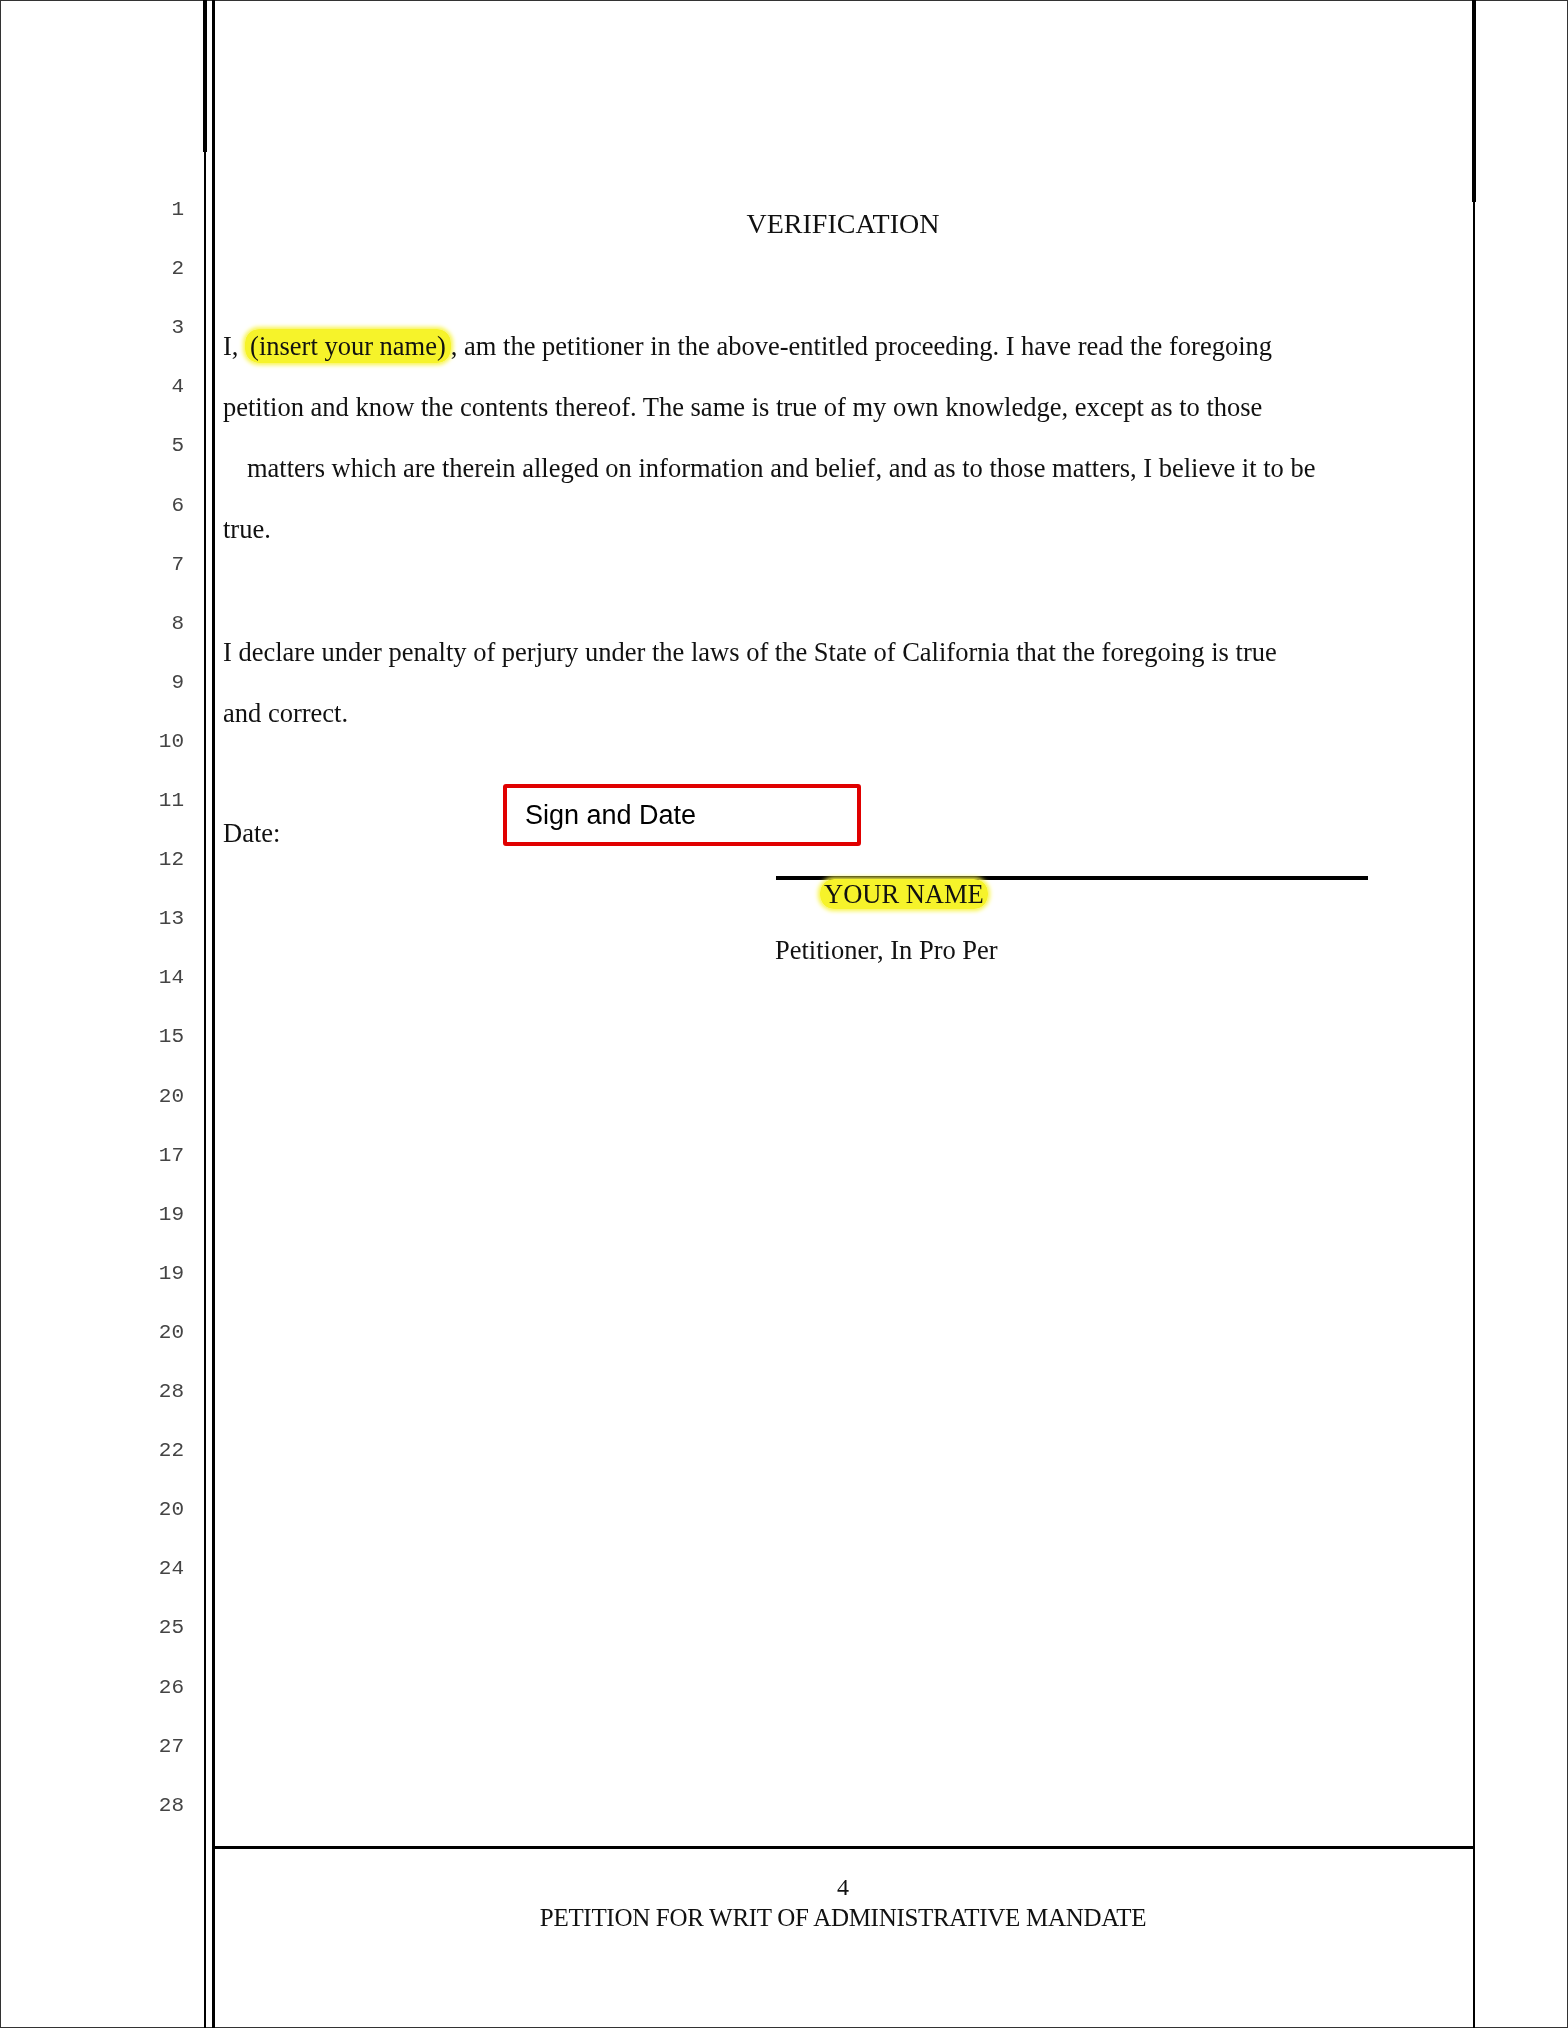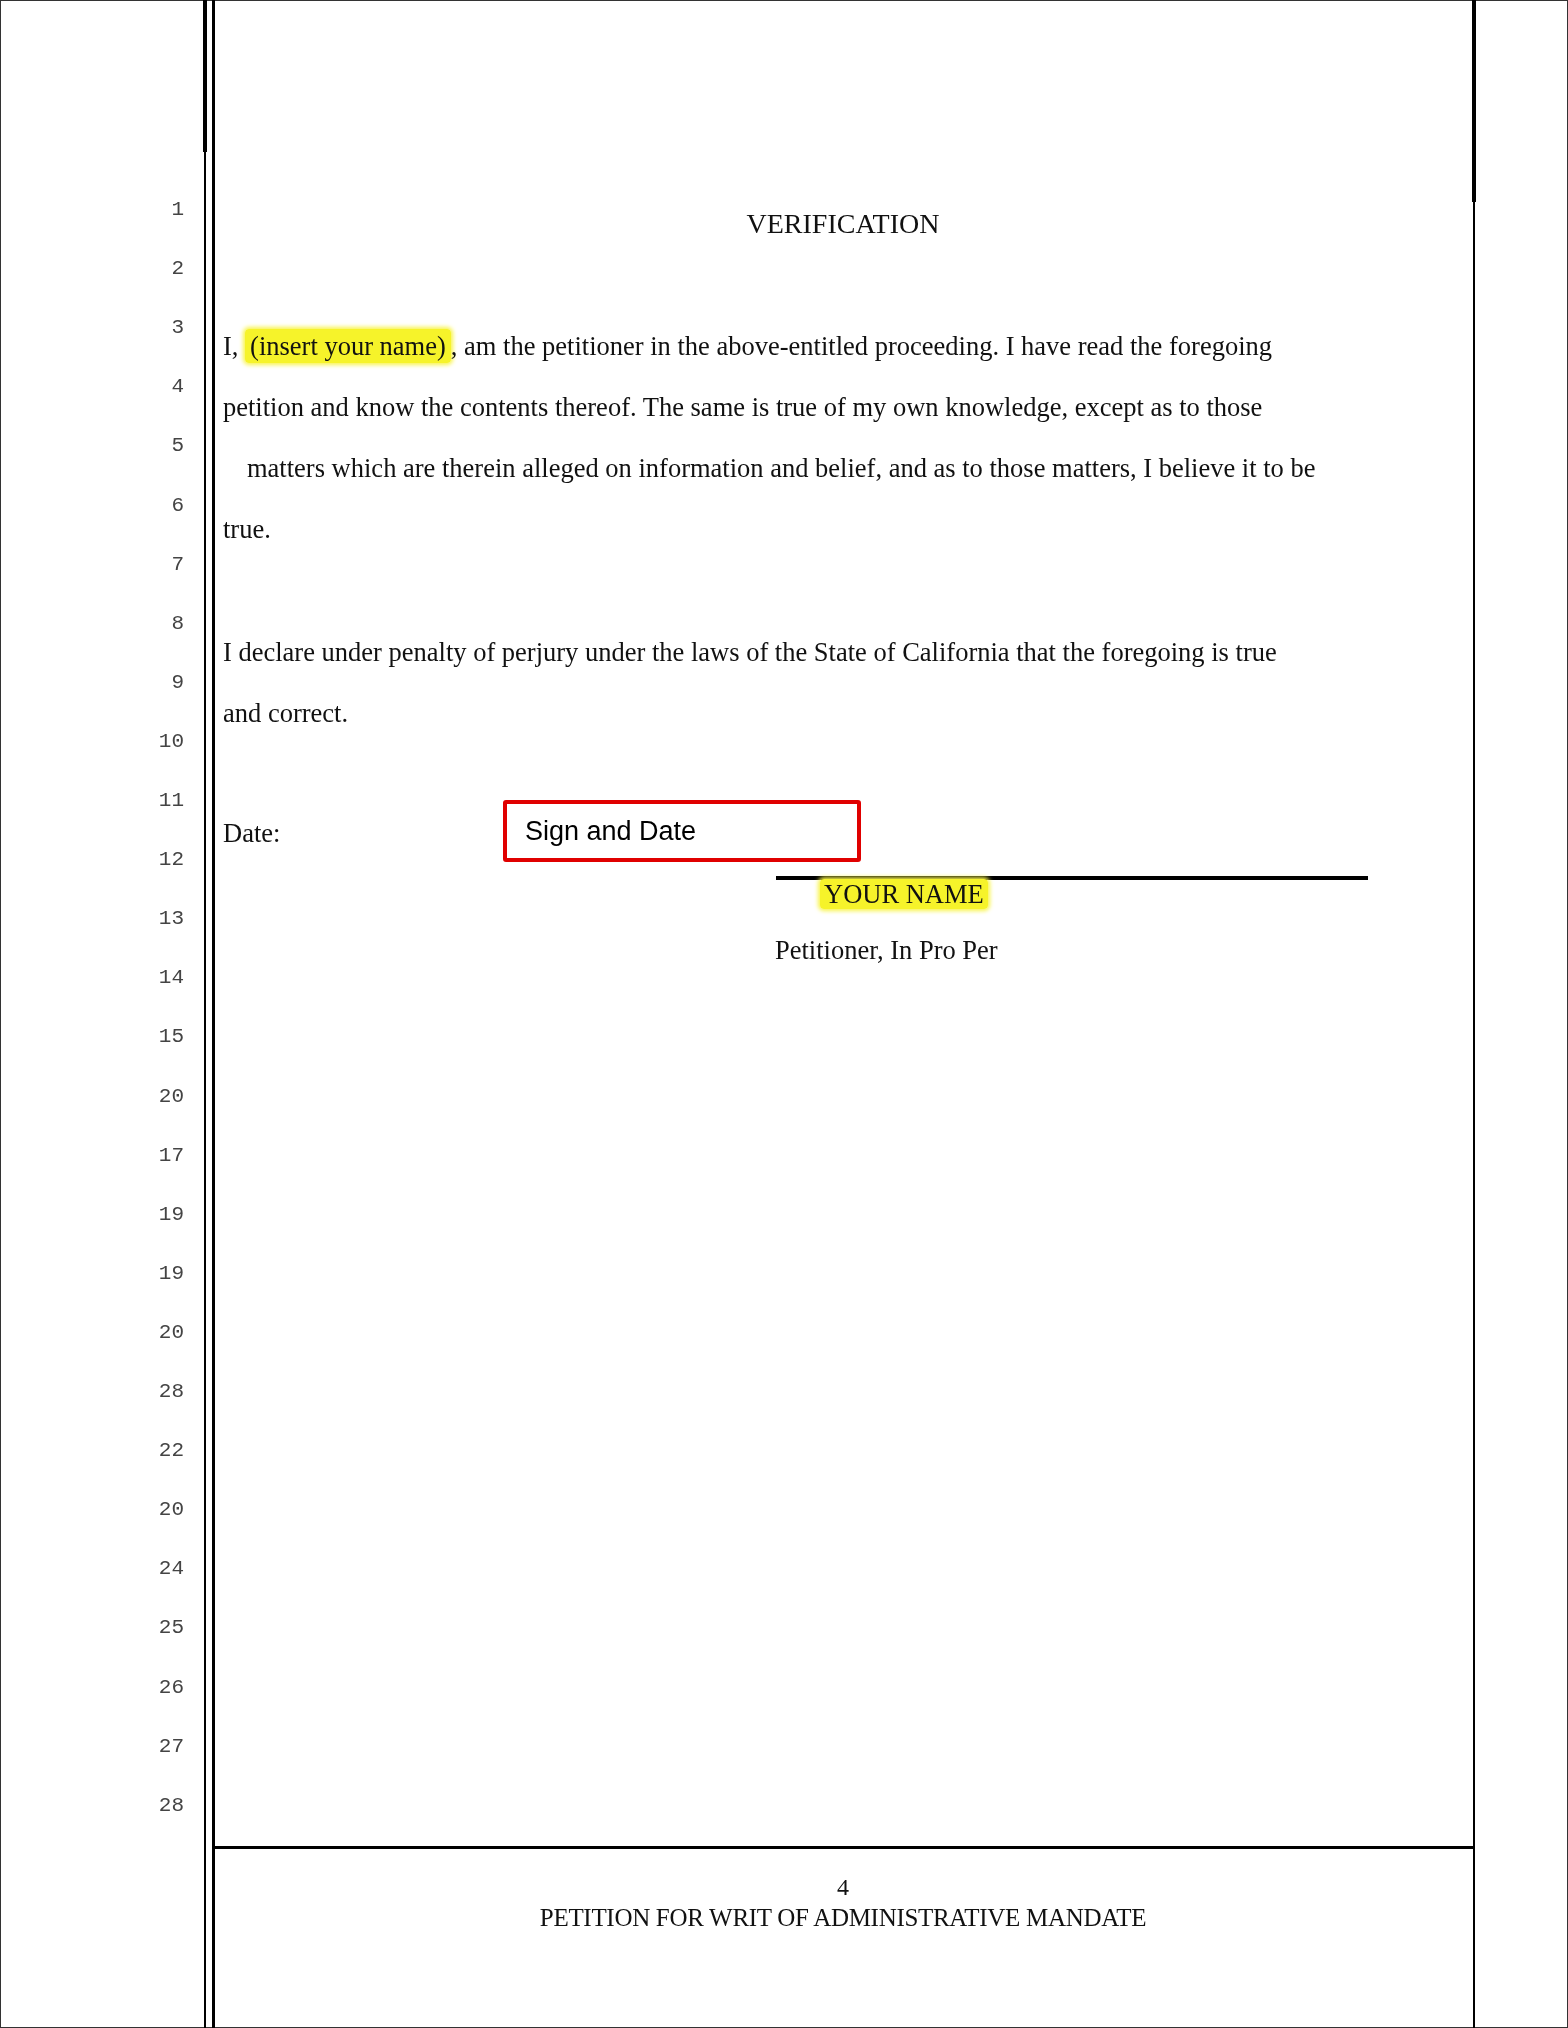--- a/index.html
+++ b/index.html
@@ -5,22 +5,22 @@
   html, body { margin:0; padding:0; background:#fff; }
   body { width:1568px; height:2028px; position:relative; overflow:hidden;
          font-family:"Liberation Serif", serif; color:#111; }
   .page { position:absolute; left:0; top:0; width:1566px; height:2026px; border:1px solid #333; }
   .vline { position:absolute; background:#000; }
   .hline { position:absolute; background:#000; }
   .lineno { position:absolute; left:140px; width:44px; text-align:right;
             font-family:"Liberation Mono", monospace; font-size:21px; color:#444; }
   .title { position:absolute; left:213px; width:1260px; top:208px; text-align:center; font-size:28px; }
   .bodyline { position:absolute; left:223px; font-size:26.5px; white-space:nowrap; }
-  .hl { background:#f6f32a; border-radius:4px; padding:2px 5px; box-shadow:0 0 4px 2px #f8f44a; }
-  .signbox { position:absolute; left:503px; top:800px; width:350px; height:54px;
+  .hl { background:#f6f32a; border-radius:14px; padding:2px 5px; box-shadow:0 0 4px 2px #f8f44a; }
+  .signbox { position:absolute; left:503px; top:784px; width:350px; height:54px;
              border:4px solid #e00000; border-radius:3px; background:#fff; }
   .signbox span { position:absolute; left:18px; top:12px;
                   font-family:"Liberation Sans", sans-serif; font-size:27px; color:#000; }
   .footer-num { position:absolute; left:213px; width:1260px; top:1874px; text-align:center; font-size:24px; }
   .footer-title { position:absolute; left:213px; width:1260px; top:1904px; text-align:center; font-size:25px; letter-spacing:-0.3px; }
 </style>
 </head>
 <body>
 
 <div class="page"></div>

